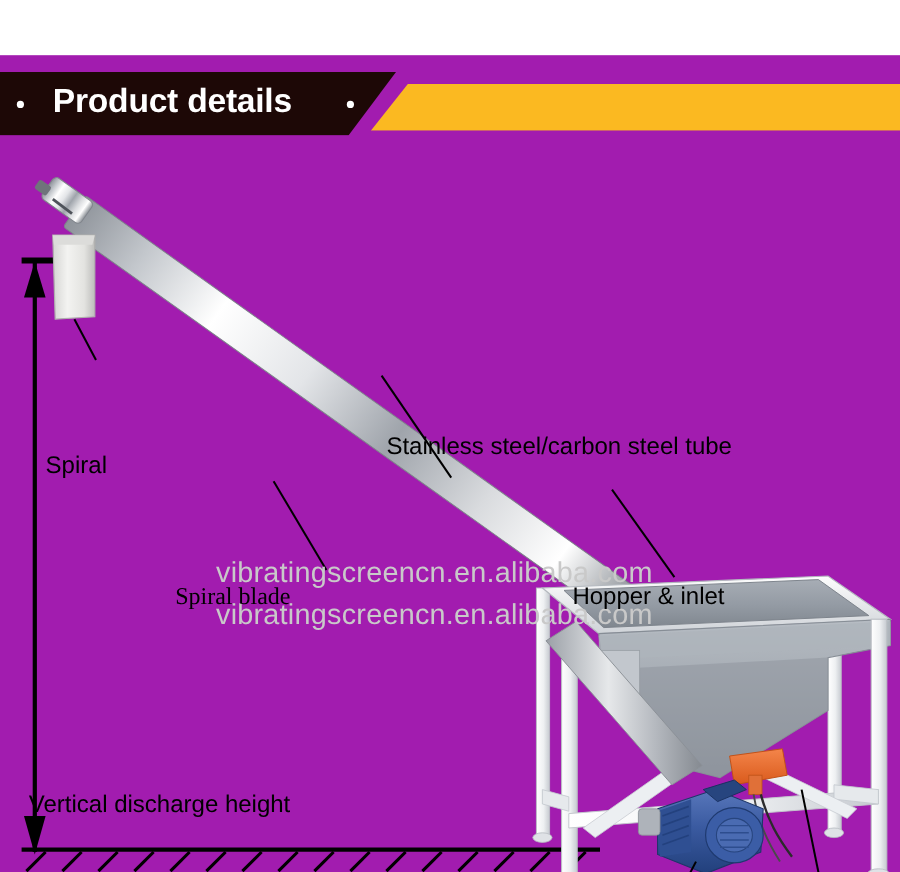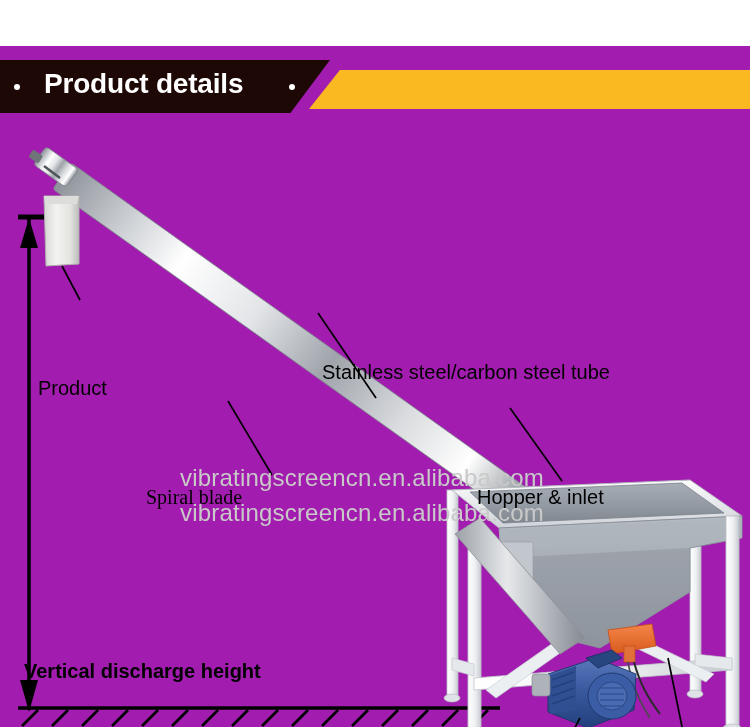--- a/index.html
+++ b/index.html
@@ -83,21 +83,21 @@
     position: absolute;
     color: #000000;
     font-size: 20px;
     white-space: nowrap;
     line-height: 1;
   }
   .label-outlet      { left: 38px;  top: 260px; }
   .label-tube        { left: 322px; top: 244px; text-align: right; }
   .label-spiral      { left: 146px; top: 369px; font-family: Liberation Serif, serif; }
   .label-hopper      { left: 477px; top: 369px; }
-  .label-vertical    { left: 24px;  top: 543px; font-weight: bold; }
+  .label-vertical    { left: 24px;  top: 543px; }
 
   
   .watermark {
     position: absolute;
     color: #c9c9c9;
     font-size: 24px;
     white-space: nowrap;
     letter-spacing: 0.2px;
     pointer-events: none;
   }
@@ -312,21 +312,21 @@
 
         <line x1="580" y1="600" x2="556" y2="646"></line>
 
         <line x1="668" y1="540" x2="690" y2="648"></line>
       </g>
     </svg>
 
     <div class="watermark watermark-1">vibratingscreencn.en.alibaba.com</div>
     <div class="watermark watermark-2">vibratingscreencn.en.alibaba.com</div>
 
-    <div class="label label-outlet">Product</div>
+    <div class="label label-outlet">Spiral</div>
     <div class="label label-tube">Stainless steel/carbon steel tube</div>
     <div class="label label-spiral">Spiral blade</div>
     <div class="label label-hopper">Hopper &amp; inlet</div>
     <div class="label label-vertical">Vertical discharge height</div>
 
   </div>
 
 </div>
 
 </body></html>

